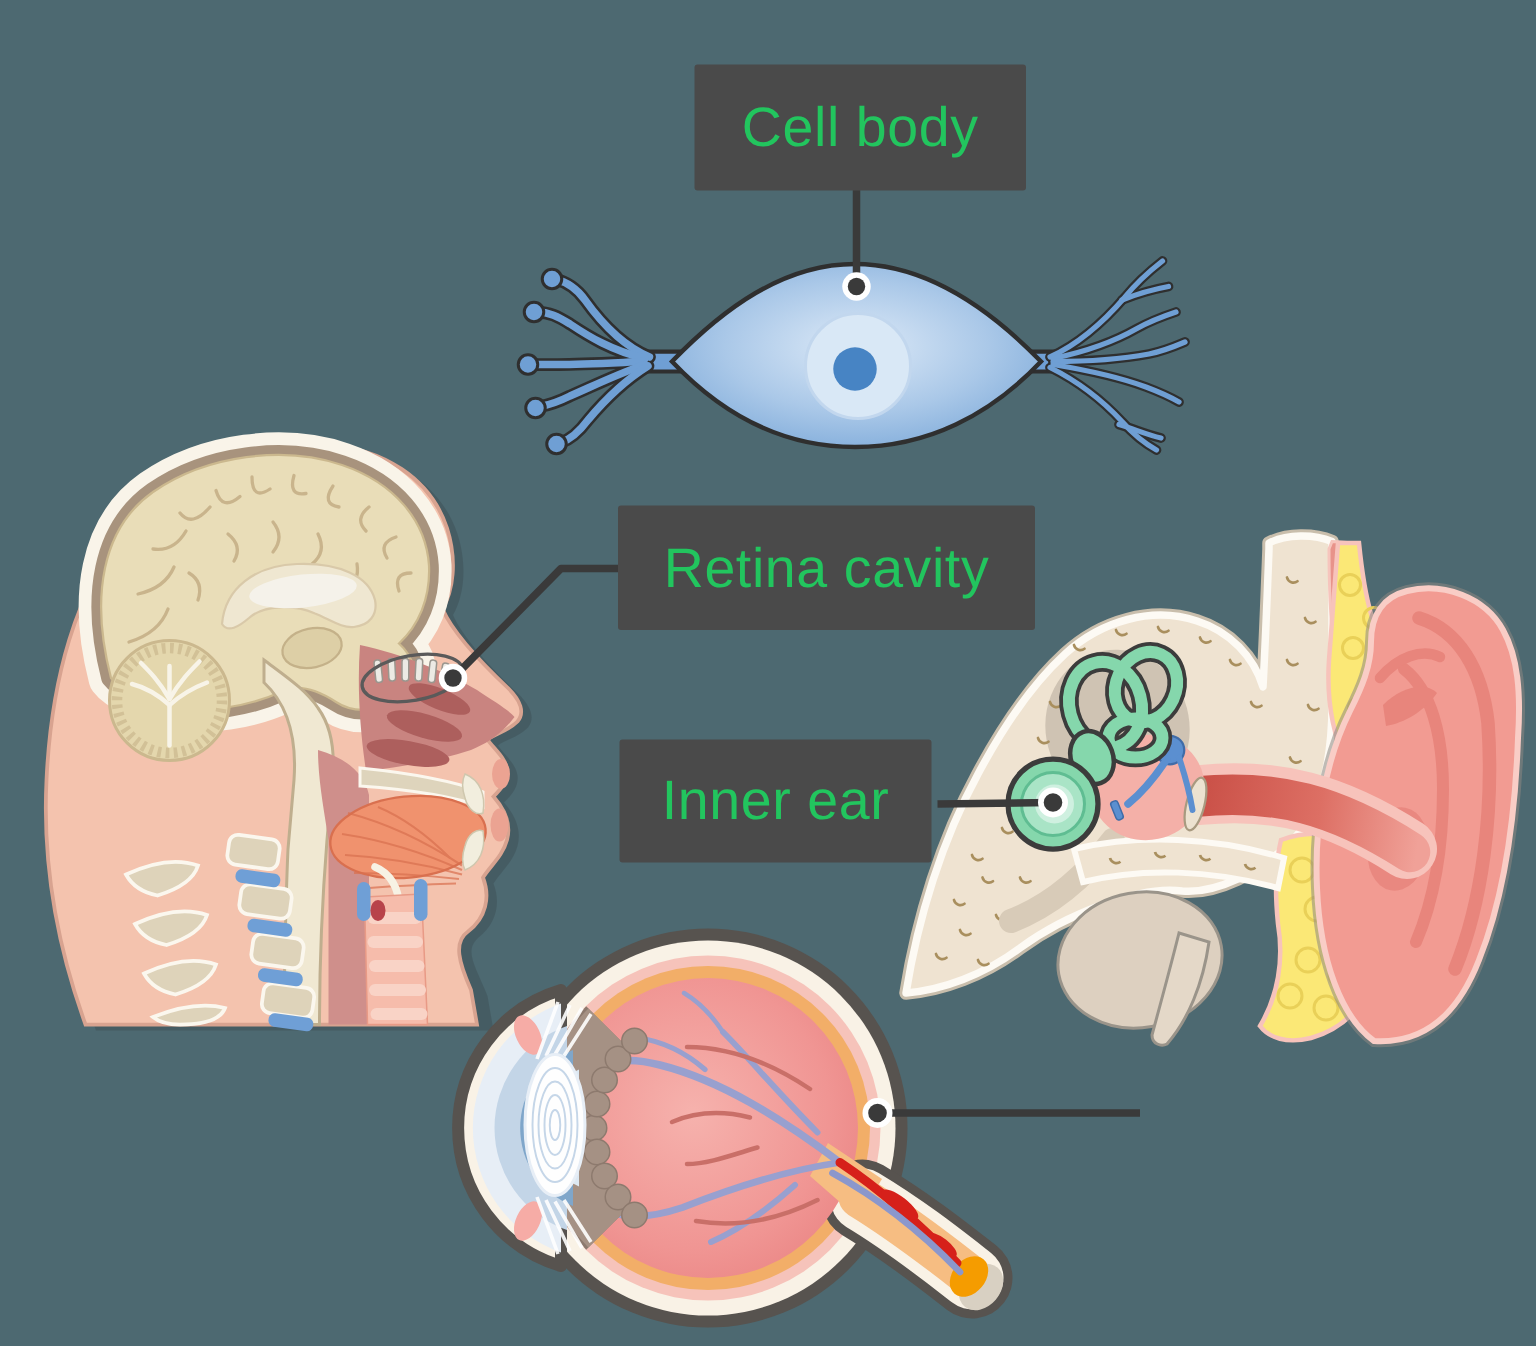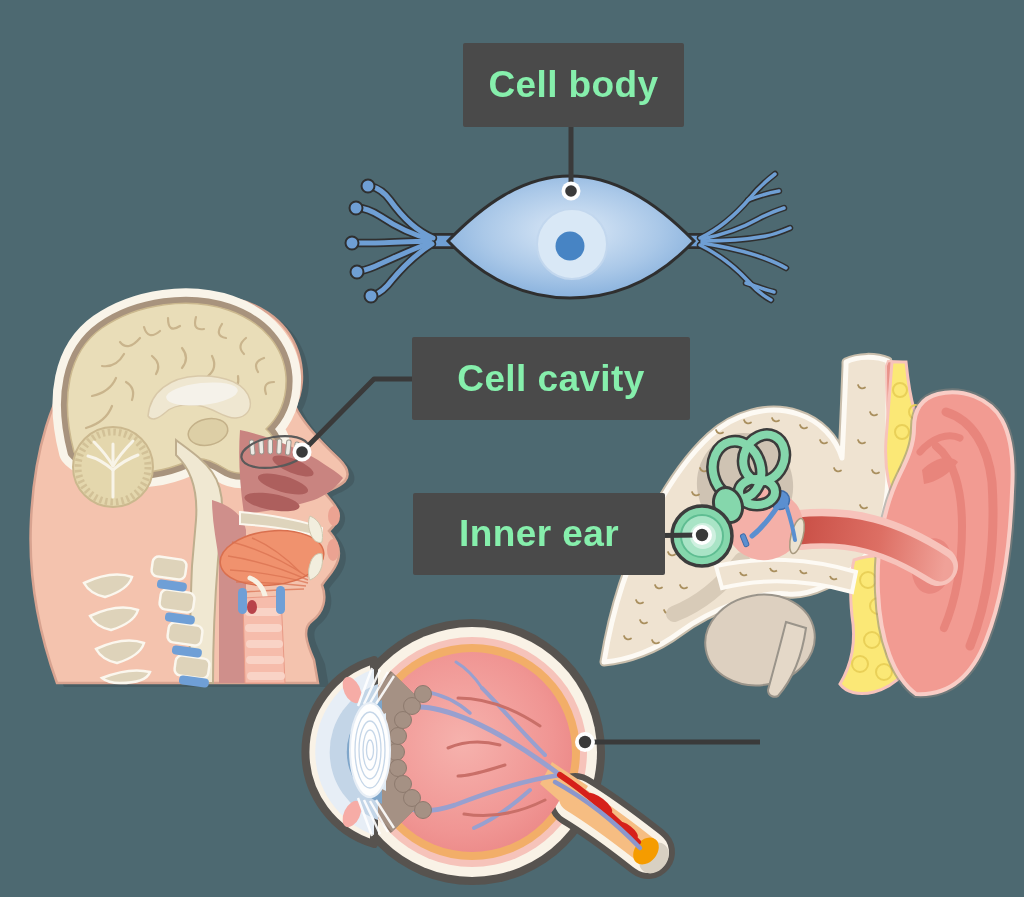--- a/index.html
+++ b/index.html
@@ -1,24 +1,24 @@
 <!DOCTYPE html>
 <html><head>
 <meta charset="utf-8">
 <style>
   html,body{margin:0;padding:0;background:#4d6971;}
   #canvas{position:relative;width:1024px;height:897px;background:#4d6971;overflow:hidden;
           font-family:"Liberation Sans",sans-serif;}
   #art{position:absolute;left:0;top:0;}
-  .tag{position:absolute;background:#4a4a4a;color:#86efac;display:flex;align-items:center;
-       justify-content:center;font-size:37px;font-weight:700;letter-spacing:.4px;
+  .tag{position:absolute;background:#4a4a4a;color:#22c55e;display:flex;align-items:center;
+       justify-content:center;font-size:37px;font-weight:400;letter-spacing:.4px;
        border-radius:2px;user-select:none;}
   #tag-cell-body{left:463px;top:43px;width:221px;height:84px;}
   #tag-nasal-cavity{left:412px;top:337px;width:278px;height:83px;}
-  #tag-inner-ear{left:413px;top:493px;width:252px;height:82px;text-align:center;}
+  #tag-inner-ear{left:413px;top:493px;width:208px;height:82px;text-align:center;}
   #tag-retina{left:760px;top:700px;width:163px;height:82px;}
 </style>
 </head>
 <body>
 
 <div id="canvas">
 
 <svg id="art" width="1024" height="897" viewBox="0 0 1024 897">
   <defs>
     <radialGradient id="gradSoma" cx="50%" cy="45%" r="65%">
@@ -407,19 +407,19 @@
           <circle cx="585" cy="742" r="10" fill="#ffffff"></circle>
           <circle cx="585" cy="742" r="6.2" fill="#3a3a3a"></circle>
         </g>
   </g>
 </svg>
 
 <div class="tag" id="tag-cell-body">
   <span>Cell body</span>
 </div>
 <div class="tag" id="tag-nasal-cavity">
-  <span>Cell cavity</span>
+  <span>Retina cavity</span>
 </div>
 <div class="tag" id="tag-inner-ear">
   <span>Inner ear</span>
 </div>
 
 </div>
 
 </body></html>

